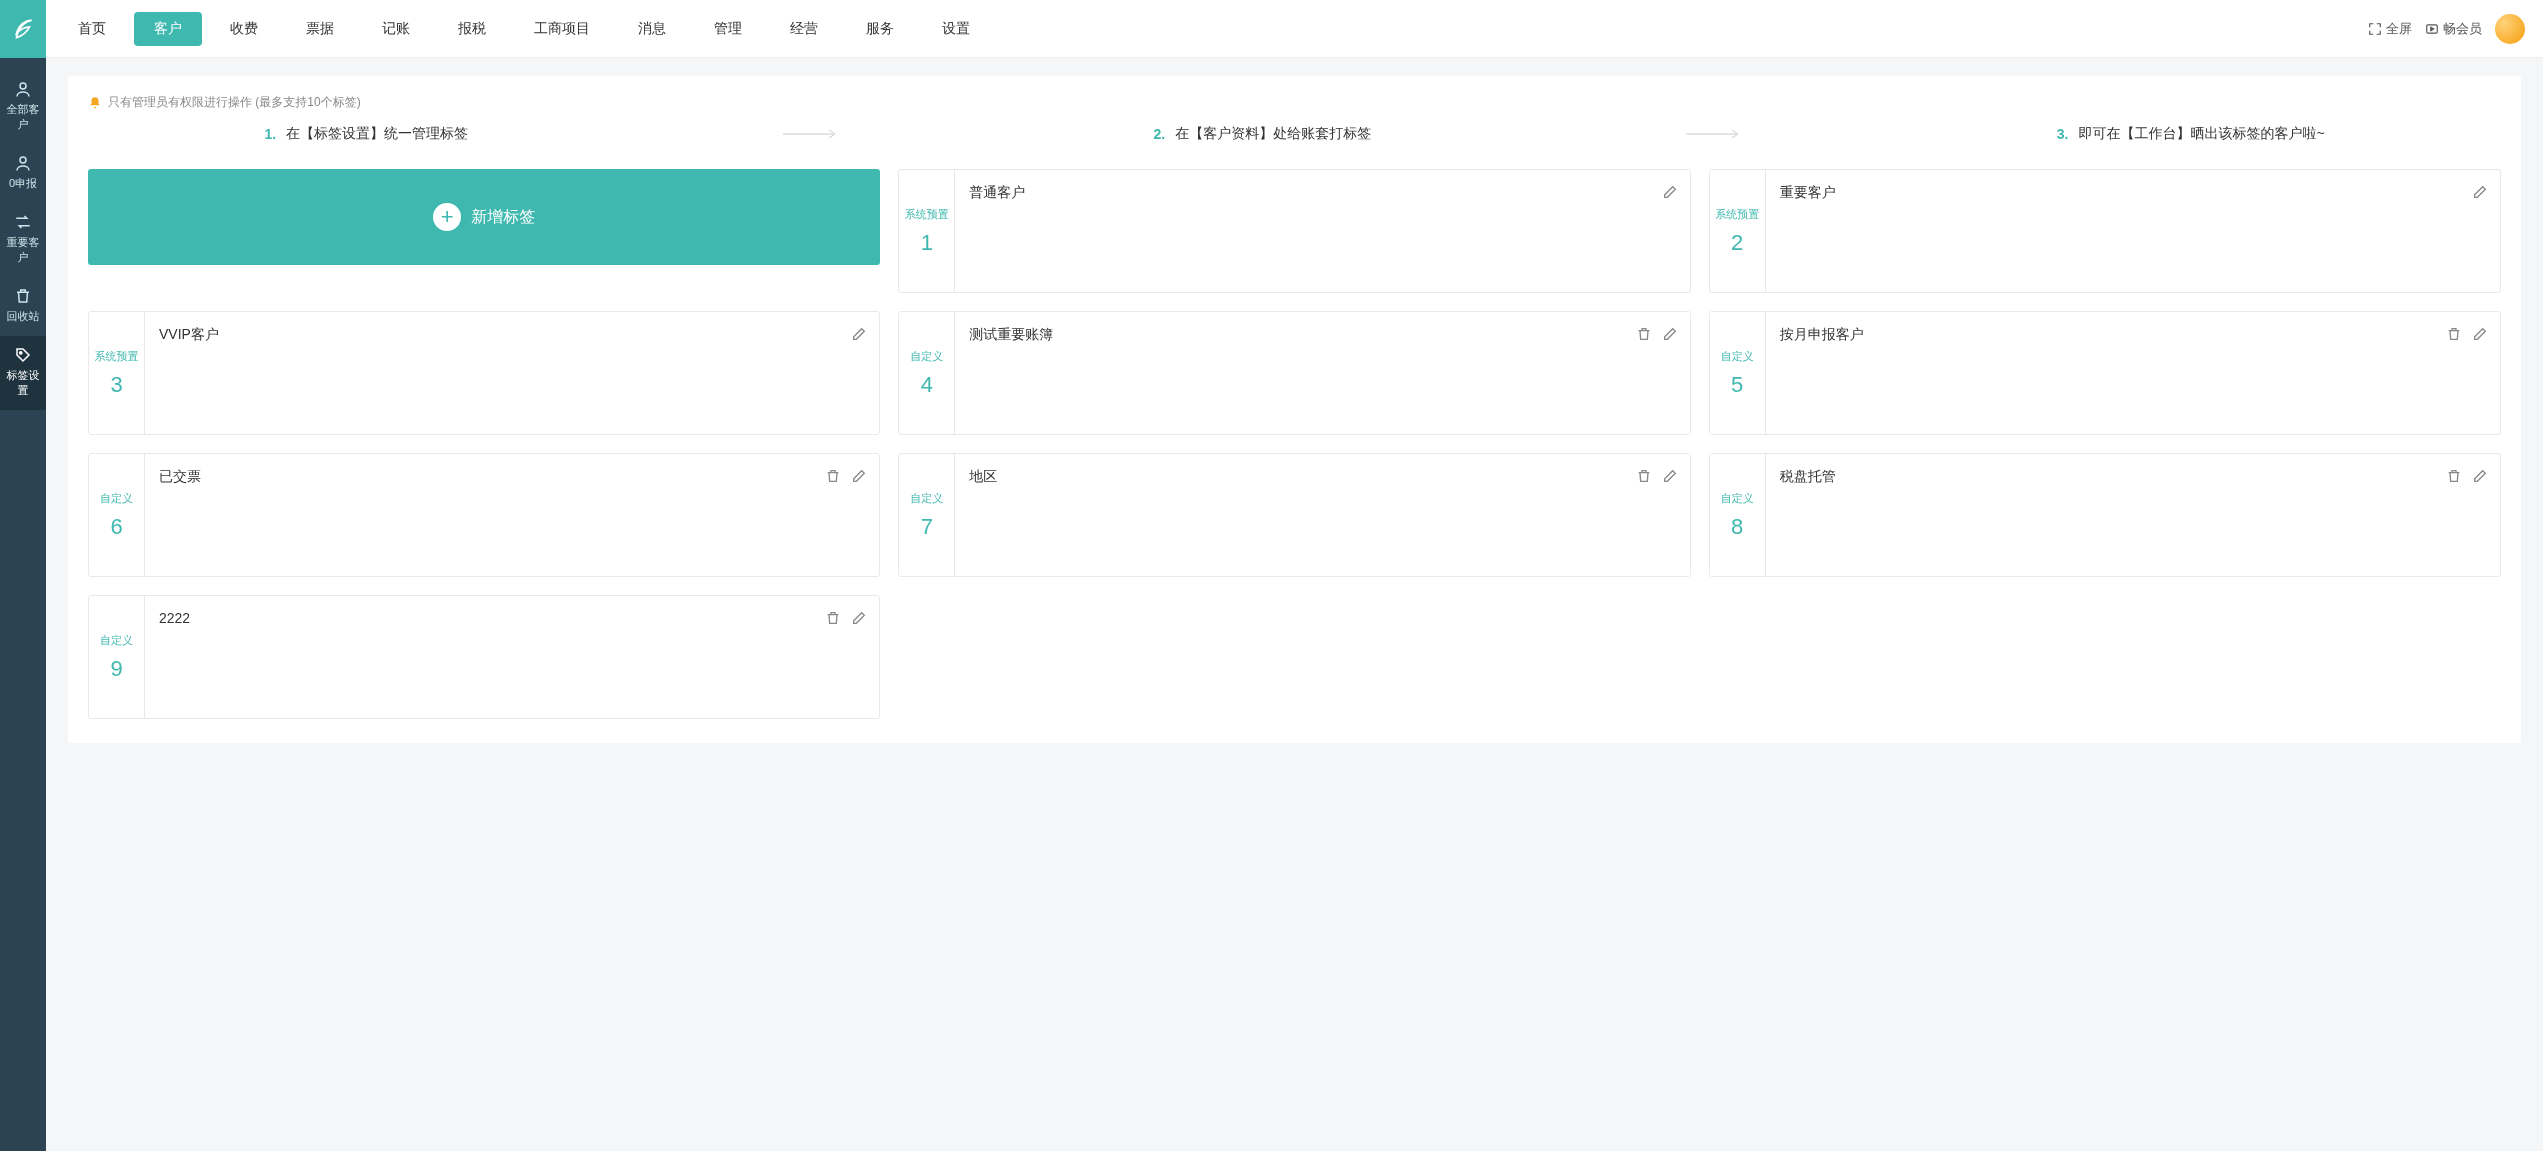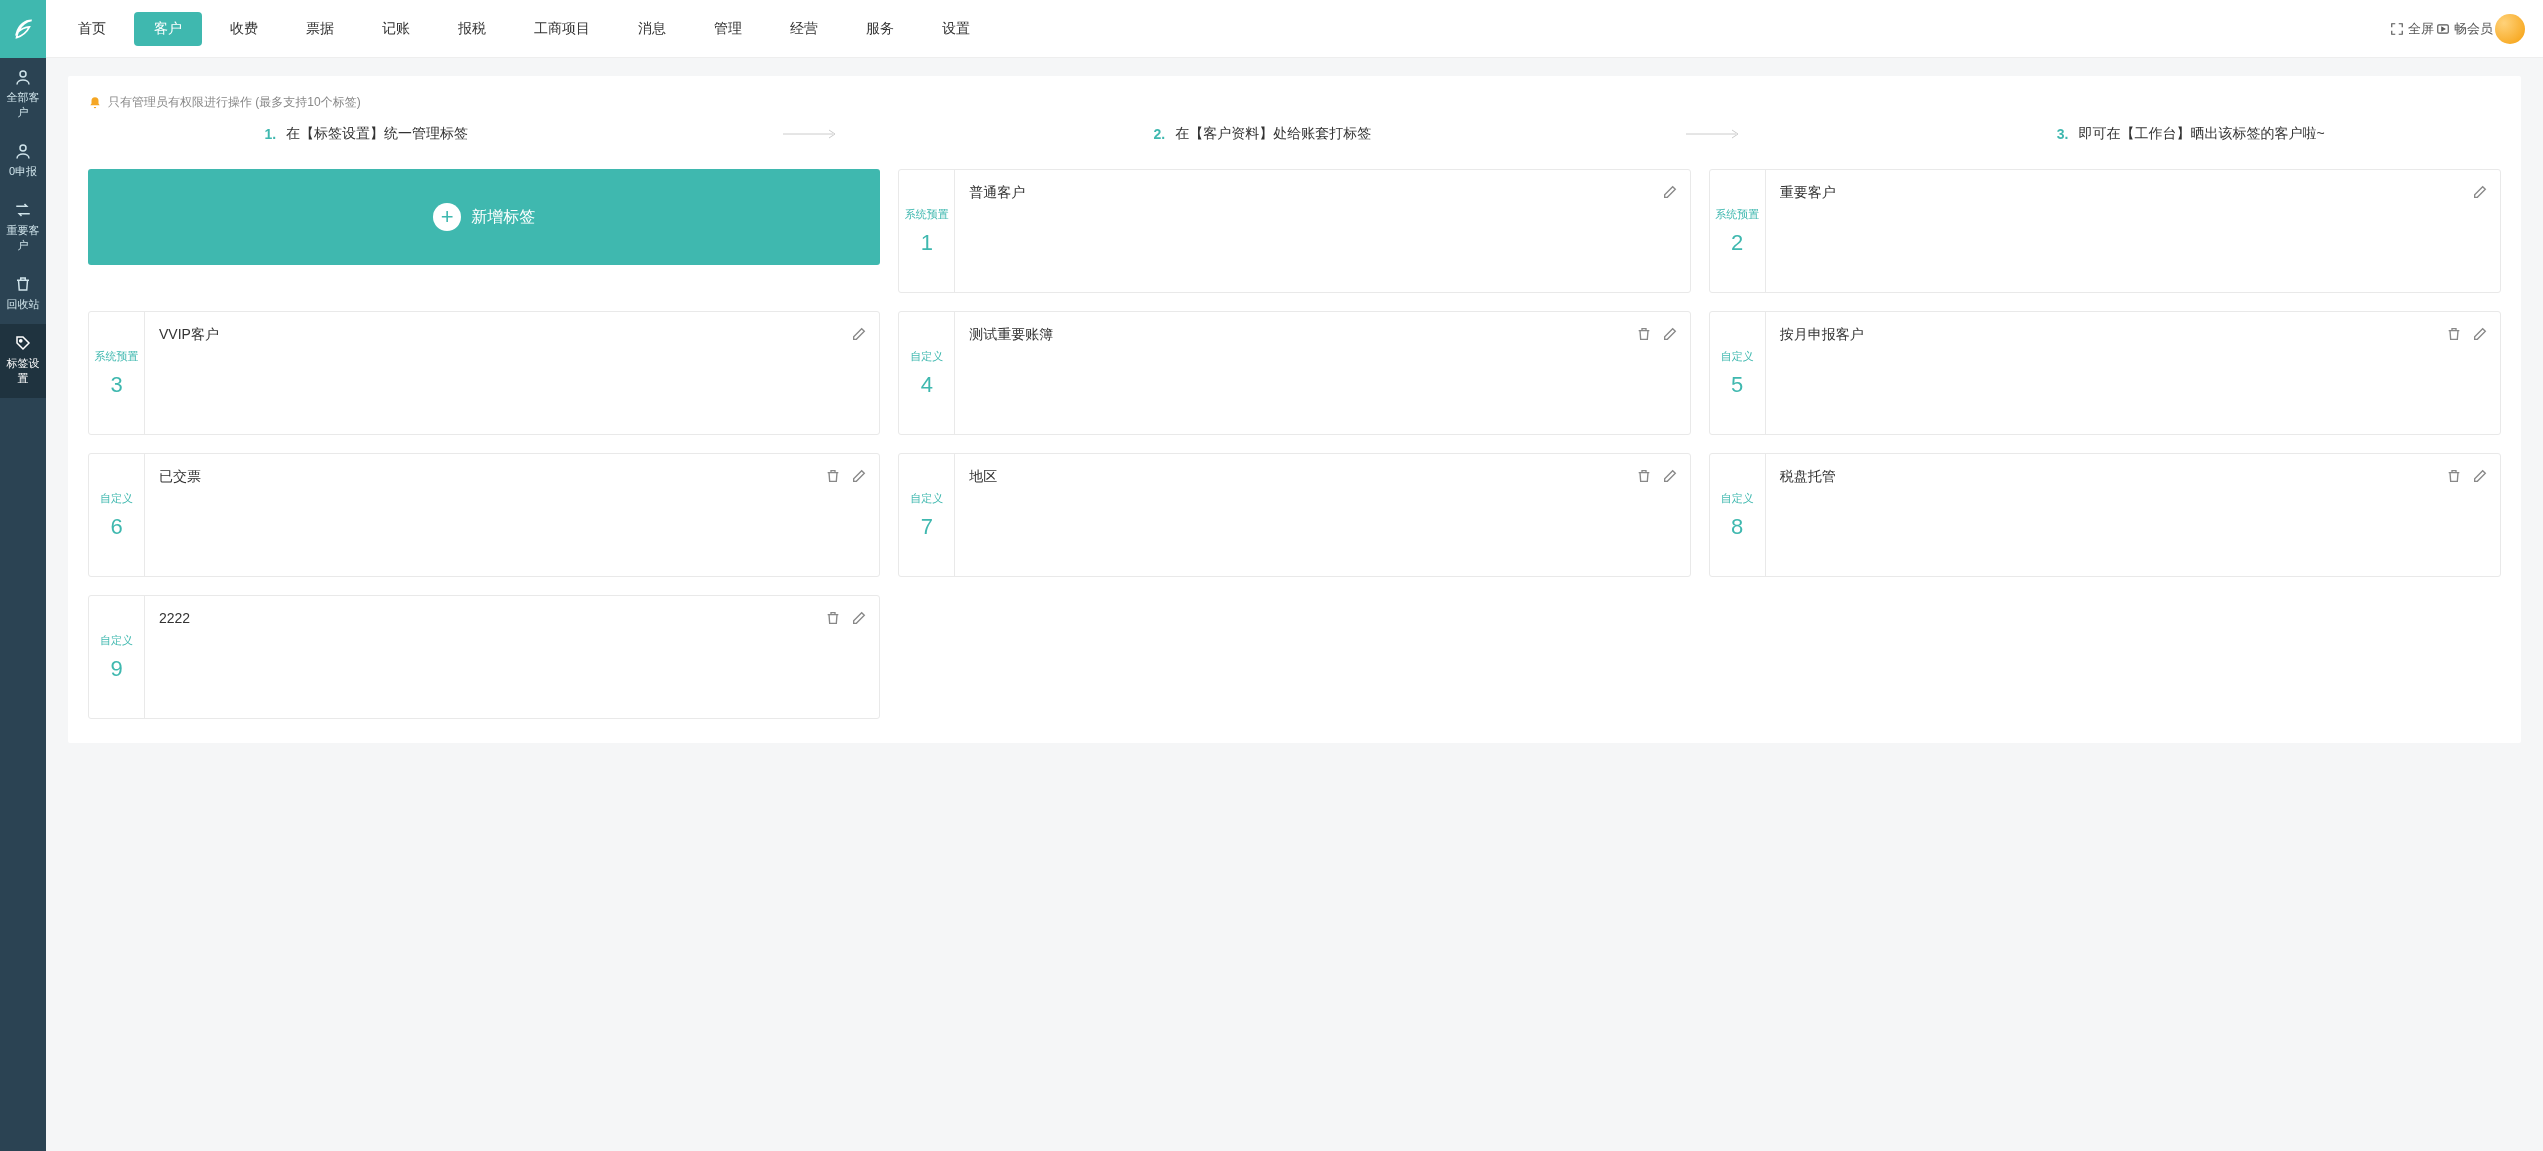--- a/index.html
+++ b/index.html
@@ -4,25 +4,25 @@
 <style>
 * { margin: 0; padding: 0; box-sizing: border-box; font-family: "Microsoft YaHei", Arial, sans-serif; }
 body { background: #f5f6f7; font-size: 13px; color: #333; }
 
 .topbar { position: fixed; top: 0; left: 0; right: 0; height: 58px; background: #fff; border-bottom: 1px solid #eee; display: flex; align-items: center; z-index: 100; }
 .logo { width: 46px; height: 58px; background: #3fb8af; display: flex; align-items: center; justify-content: center; }
 .logo svg { width: 26px; height: 26px; }
 .nav { display: flex; align-items: center; gap: 8px; margin-left: 12px; flex: 1; }
 .nav-item { padding: 8px 20px; font-size: 14px; color: #333; cursor: pointer; border-radius: 4px; }
 .nav-item.active { background: #3fb8af; color: #fff; }
-.topbar-right { display: flex; align-items: center; gap: 2px; margin-right: 18px; text-align: center; }
+.topbar-right { display: flex; align-items: center; gap: 13px; margin-right: 18px; text-align: center; }
 .top-link { display: flex; align-items: center; gap: 4px; font-size: 13px; color: #555; cursor: pointer; }
 .avatar { width: 30px; height: 30px; border-radius: 50%; background: radial-gradient(circle at 30% 30%, #ffd27a, #f59e0b); cursor: pointer; }
 
-.sidebar { position: fixed; top: 58px; left: 0; bottom: 0; width: 46px; background: #2b4353; display: flex; flex-direction: column; padding-top: 0; }
+.sidebar { position: fixed; top: 58px; left: 0; bottom: 0; width: 46px; background: #2b4353; display: flex; flex-direction: column; padding-top: 12px; }
 .side-item { padding: 10px 2px 12px; text-align: center; color: #cfe3ea; font-size: 11px; cursor: pointer; display: flex; flex-direction: column; align-items: center; gap: 4px; }
 .side-item.active { background: #1f333f; color: #fff; }
 .side-item svg { width: 18px; height: 18px; }
 
 .main { margin-left: 46px; margin-top: 58px; padding: 18px 22px; }
 .panel { background: #fff; border-radius: 2px; padding: 18px 20px 24px; }
 .notice { display: flex; align-items: center; gap: 6px; font-size: 12px; color: #888; margin-bottom: 8px; }
 .notice-bell { color: #f5a623; }
 
 .steps { display: flex; align-items: center; justify-content: space-around; margin-bottom: 20px; padding: 6px 20px; }

